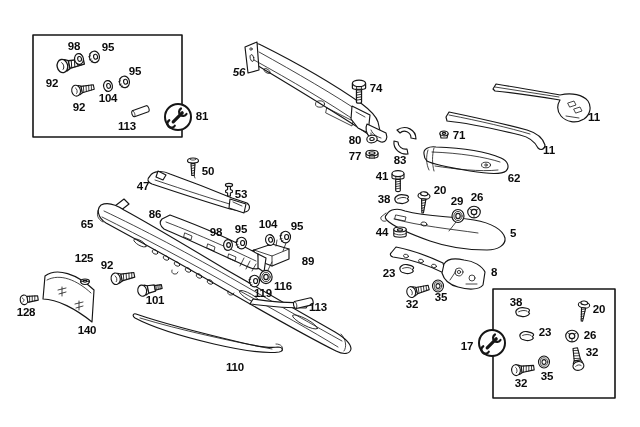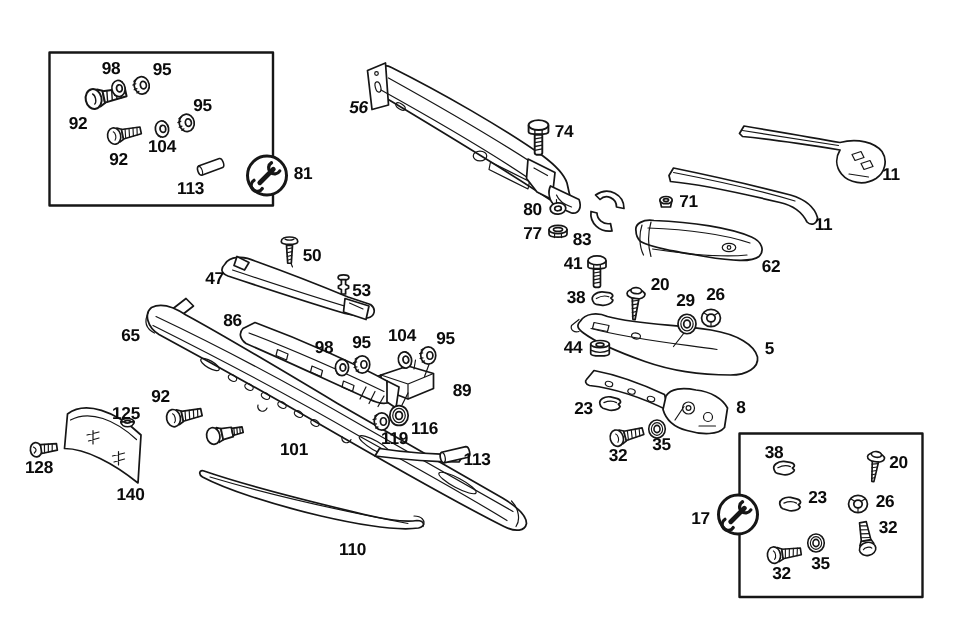--- a/index.html
+++ b/index.html
@@ -303,21 +303,21 @@
       <div class="part-label" style="left: 108px; top: 47px;">95</div>
       <div class="part-label" style="left: 52px; top: 83px;">92</div>
       <div class="part-label" style="left: 79px; top: 107px;">92</div>
       <div class="part-label" style="left: 108px; top: 98px;">104</div>
       <div class="part-label" style="left: 135px; top: 71px;">95</div>
       <div class="part-label" style="left: 127px; top: 126px;">113</div>
       <div class="part-label" style="left: 239px; top: 72px; font-style: italic;">56</div>
       <div class="part-label" style="left: 376px; top: 88px;">74</div>
       <div class="part-label" style="left: 355px; top: 140px;">80</div>
       <div class="part-label" style="left: 355px; top: 156px;">77</div>
-      <div class="part-label" style="left: 388px; top: 160px;">83</div>
+      <div class="part-label" style="left: 400px; top: 160px;">83</div>
       <div class="part-label" style="left: 431px; top: 135px; margin-left: 28px;">71</div>
       <div class="part-label" style="left: 594px; top: 117px;">11</div>
       <div class="part-label" style="left: 549px; top: 150px;">11</div>
       <div class="part-label" style="left: 496px; top: 178px; padding-left: 36px;">62</div>
       <div class="part-label" style="left: 382px; top: 176px;">41</div>
       <div class="part-label" style="left: 384px; top: 199px;">38</div>
       <div class="part-label" style="left: 440px; top: 190px;">20</div>
       <div class="part-label" style="left: 457px; top: 201px;">29</div>
       <div class="part-label" style="left: 477px; top: 197px;">26</div>
       <div class="part-label" style="left: 382px; top: 232px;">44</div>
@@ -332,23 +332,23 @@
       <div class="part-label" style="left: 87px; top: 224px;">65</div>
       <div class="part-label" style="left: 155px; top: 214px;">86</div>
       <div class="part-label" style="left: 216px; top: 232px;">98</div>
       <div class="part-label" style="left: 241px; top: 229px;">95</div>
       <div class="part-label" style="left: 268px; top: 224px;">104</div>
       <div class="part-label" style="left: 297px; top: 226px;">95</div>
       <div class="part-label" style="left: 294px; top: 261px; padding-left: 28px;">89</div>
       <div class="part-label" style="left: 263px; top: 293px;">119</div>
       <div class="part-label" style="left: 283px; top: 286px;">116</div>
       <div class="part-label" style="left: 318px; top: 307px;">113</div>
-      <div class="part-label" style="left: 84px; top: 276px; text-align: right;">125</div>
+      <div class="part-label" style="left: 84px; top: 258px; text-align: right;">125</div>
       <div class="part-label" style="left: 107px; top: 265px;">92</div>
-      <div class="part-label" style="left: 155px; top: 300px; margin-left: 41px;">101</div>
+      <div class="part-label" style="left: 155px; top: 300px;">101</div>
       <div class="part-label" style="left: 26px; top: 312px;">128</div>
       <div class="part-label" style="left: 87px; top: 330px;">140</div>
       <div class="part-label" style="left: 235px; top: 367px;">110</div>
       <div class="part-label" style="left: 516px; top: 302px;">38</div>
       <div class="part-label" style="left: 599px; top: 309px;">20</div>
       <div class="part-label" style="left: 545px; top: 332px;">23</div>
       <div class="part-label" style="left: 590px; top: 335px;">26</div>
       <div class="part-label" style="left: 592px; top: 352px;">32</div>
       <div class="part-label" style="left: 547px; top: 376px;">35</div>
       <div class="part-label" style="left: 521px; top: 383px;">32</div>

